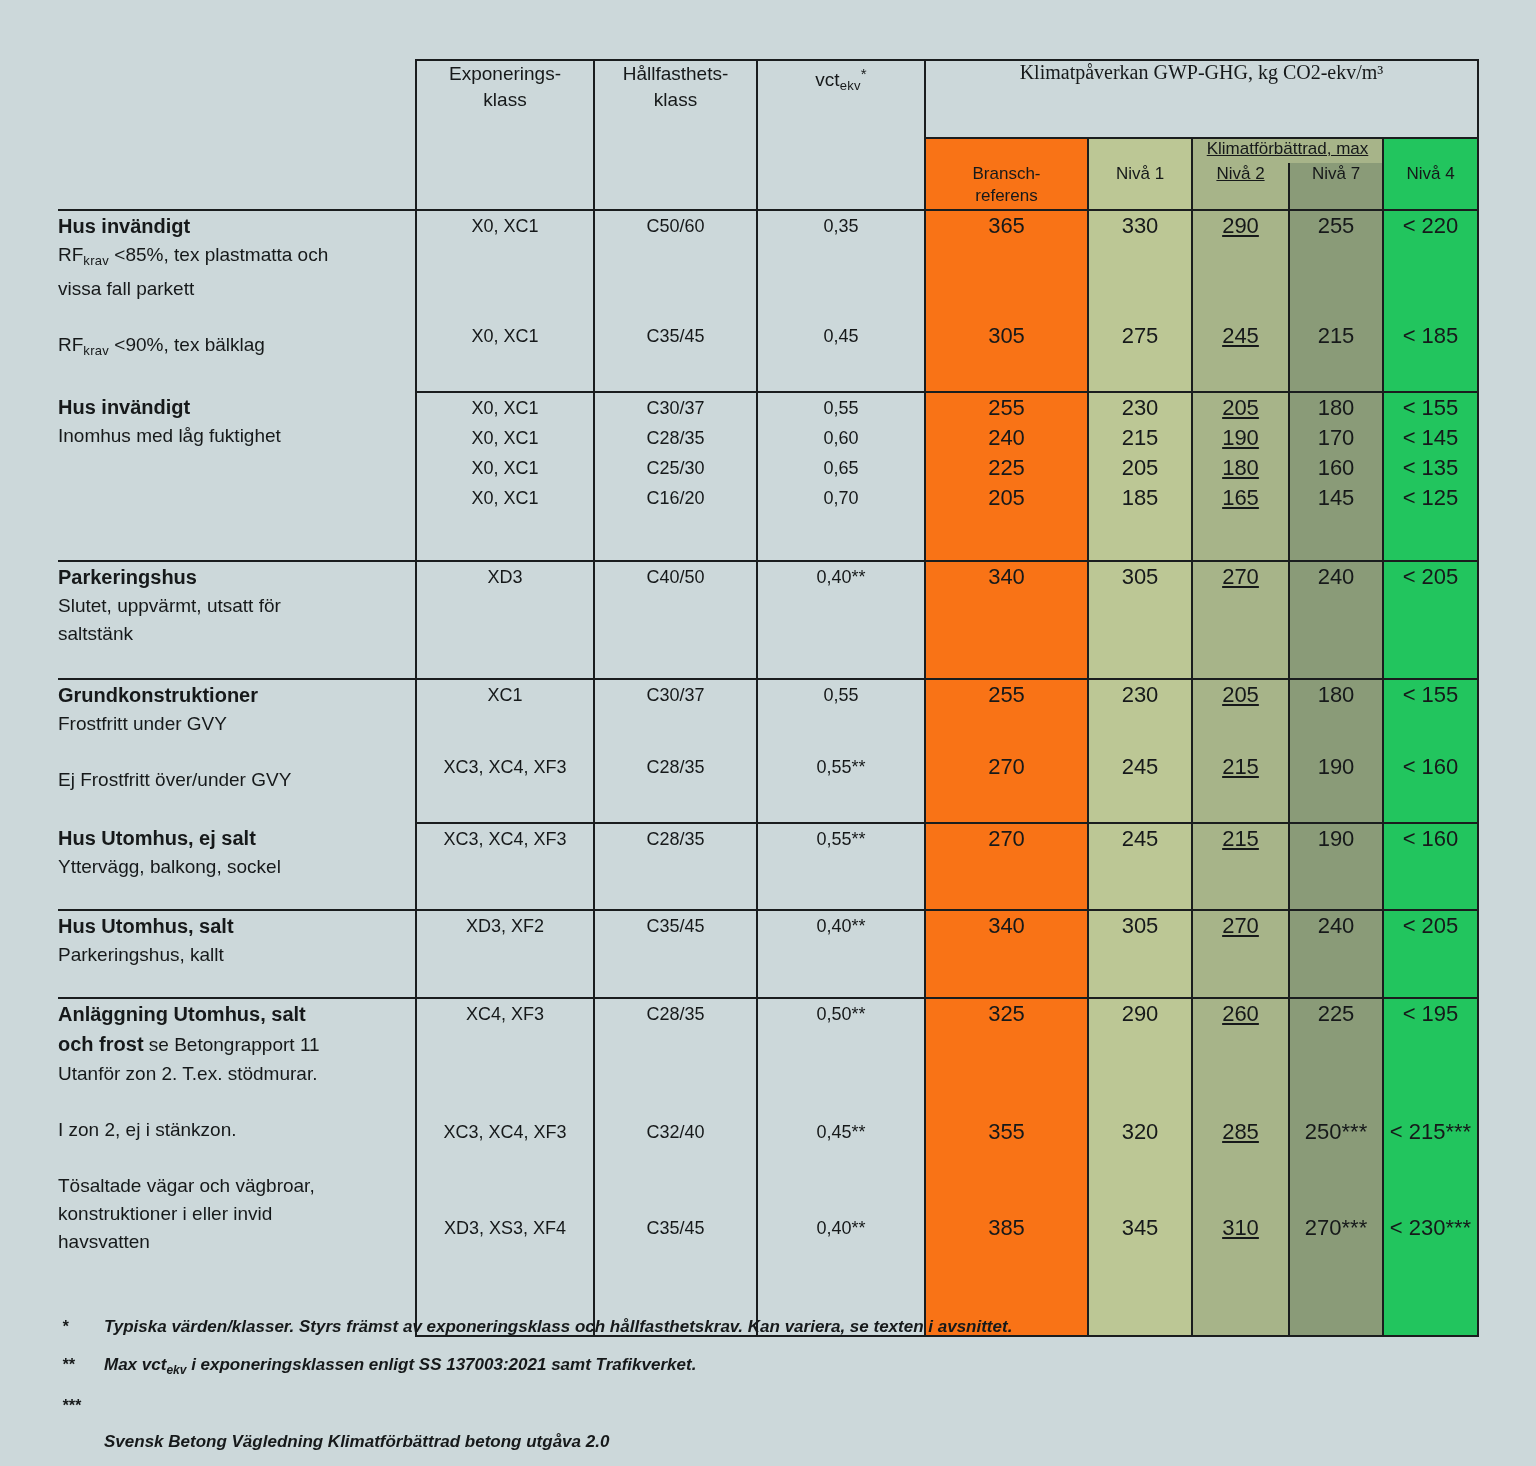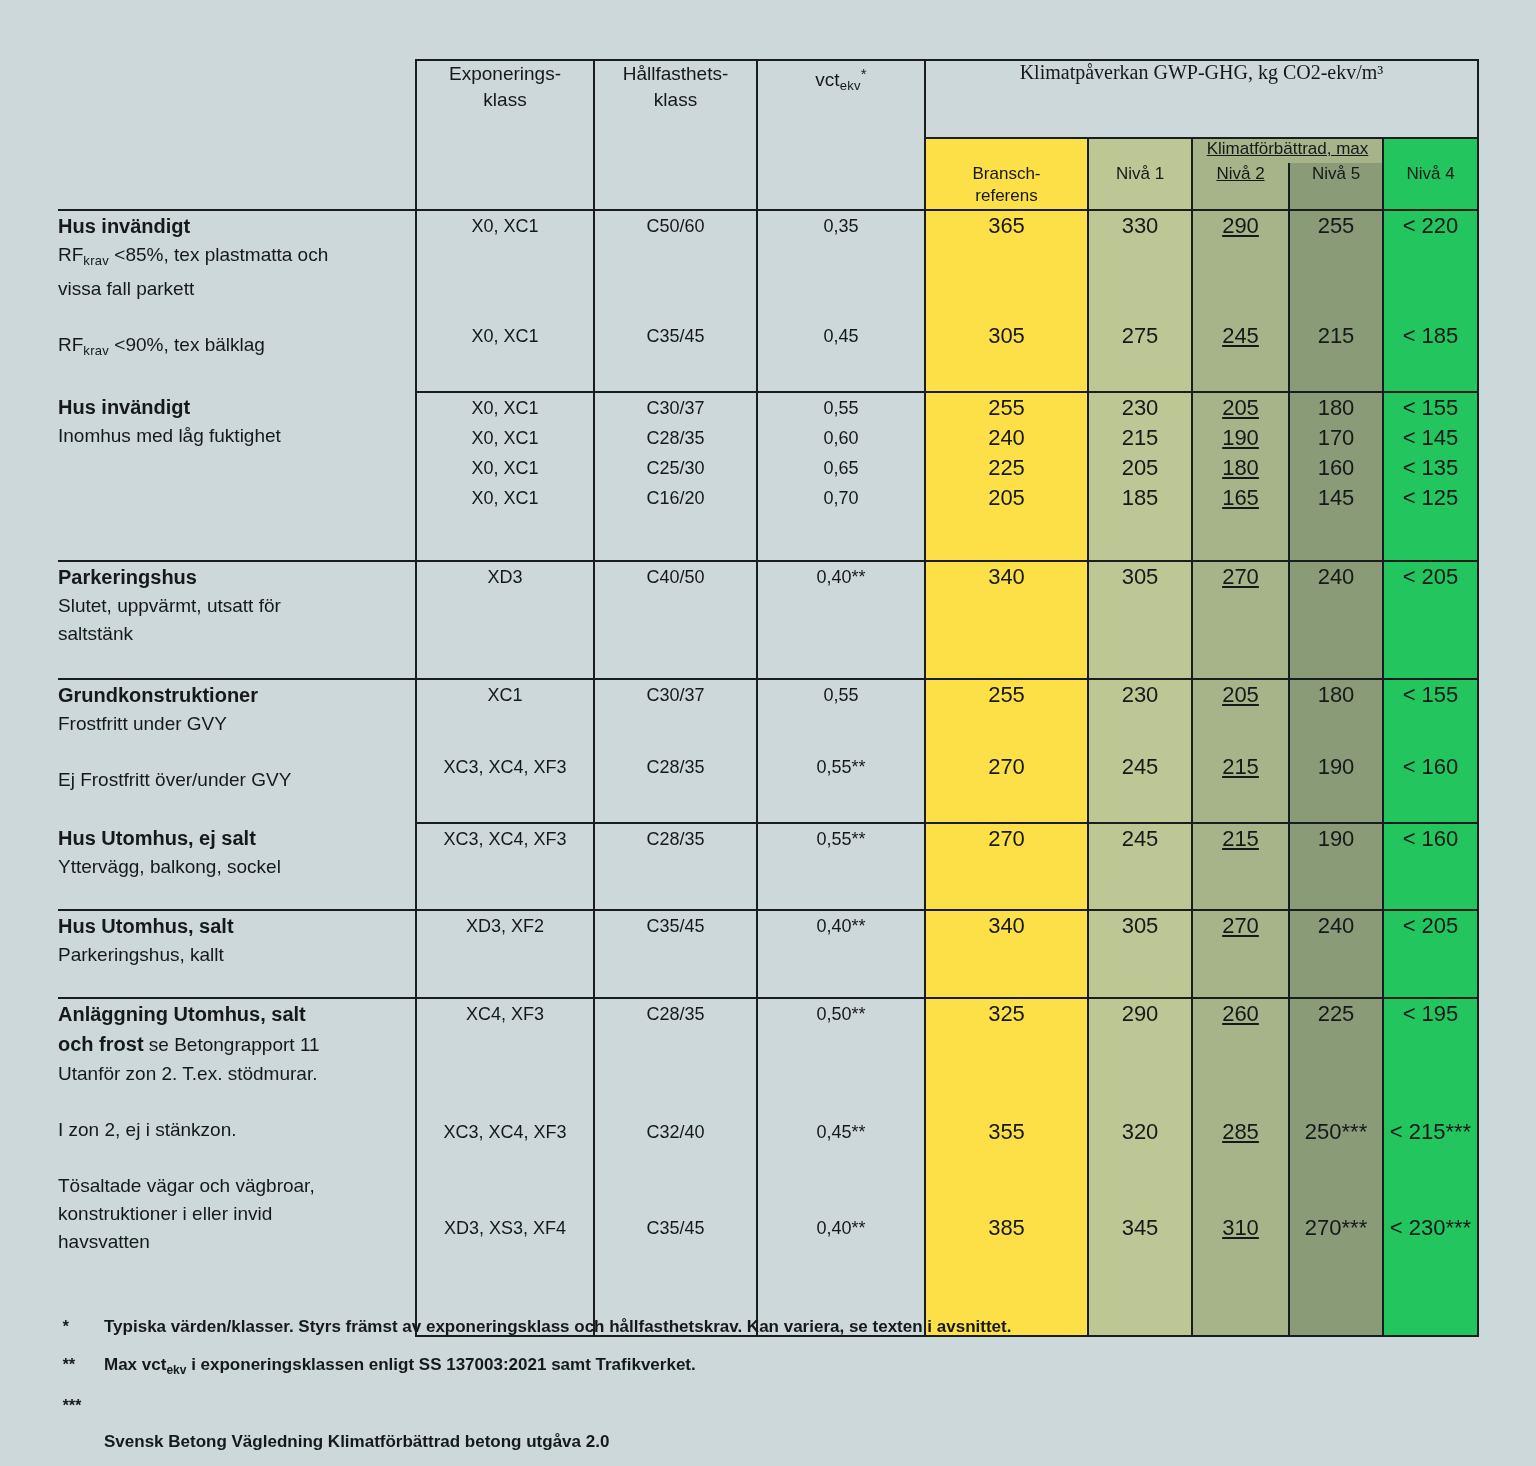--- a/index.html
+++ b/index.html
@@ -114,21 +114,21 @@
 
   .band-label-row td {
     font-size: 17px;
     text-align: center;
     vertical-align: bottom;
     height: 24px;
     padding-bottom: 1px;
   }
 
   
-  .bg-bransch { background: #fde047; }
+  .bg-bransch { background: #f97316; }
   .bg-n1      { background: #bcc795; }
   .bg-n2      { background: #a7b489; text-decoration: underline; }
   .bg-n3      { background: #8a9b78; }
   .bg-n4      { background: #22c55e; }
 
   
   .sec-top td { border-top: 2.5px solid #1a1d1e; }
   .sec-bottom td { border-bottom: 2.5px solid #1a1d1e; }
 
   td.desc {
@@ -184,20 +184,21 @@
     margin-bottom: 16px;
   }
   .note-mark {
     width: 42px;
     flex: 0 0 42px;
     font-style: italic;
     font-weight: bold;
     font-size: 16px;
   }
   .note-text {
+    font-style: italic;
     font-weight: bold;
     font-size: 17px;
     line-height: 22px;
   }
   .note-sub { font-size: 12px; vertical-align: -4px; }
 </style>
 </head>
 <body>
 
 <div class="page">
@@ -244,21 +245,21 @@
       <td class="bg-n4" style="border-left:2.5px solid #1a1d1e;border-right:2.5px solid #1a1d1e;"></td>
     </tr>
 
     <tr>
       <td class="hdr-band bg-bransch">
         <span>Bransch-</span><br>
         <span>referens</span>
       </td>
       <td class="hdr-band bg-n1">Nivå 1</td>
       <td class="hdr-band bg-n2">Nivå 2</td>
-      <td class="hdr-band bg-n3">Nivå 5</td>
+      <td class="hdr-band bg-n3">Nivå 7</td>
       <td class="hdr-band bg-n4 edge-right">Nivå 4</td>
     </tr>
 
     <tr class="sec-top">
       <td class="desc" rowspan="2">
         <div class="sec-title">Hus invändigt</div>
         <div class="sub-line">
           <span>RF</span><span class="sub">krav</span><span> &lt;85%, tex plastmatta och</span>
         </div>
         <div class="sub-line">vissa fall parkett</div>

